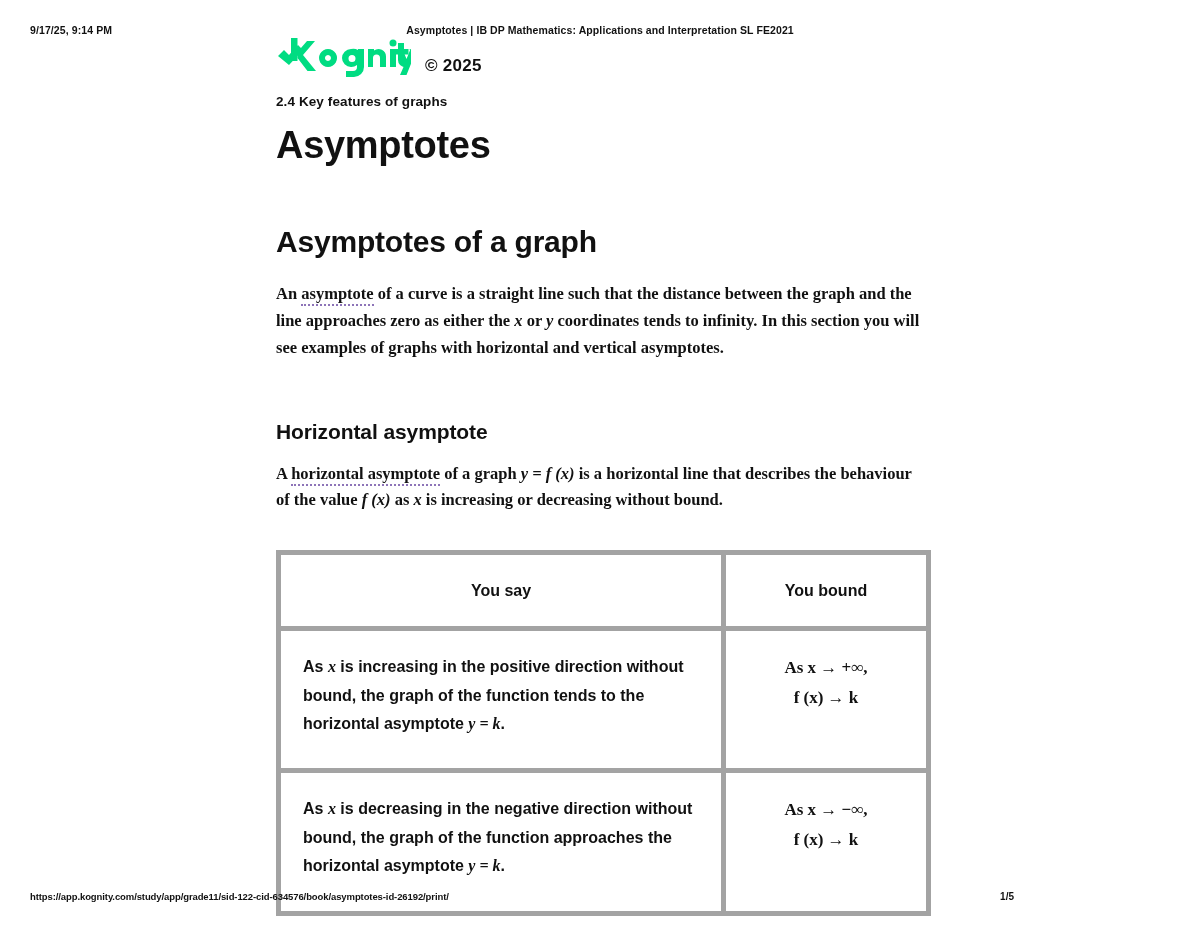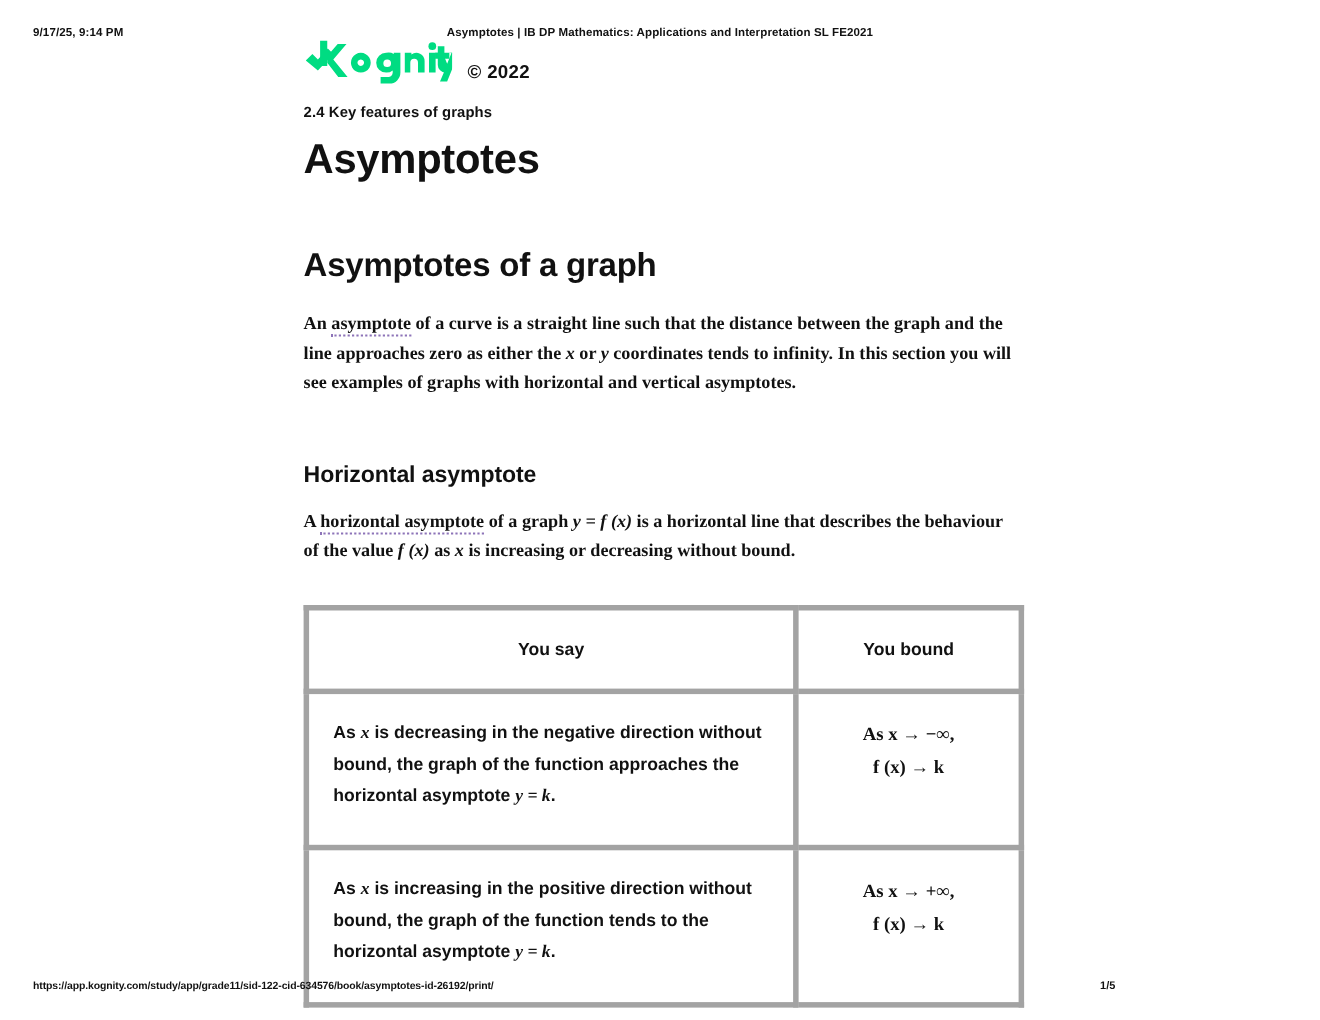--- a/index.html
+++ b/index.html
@@ -216,21 +216,21 @@
 
           <path d="M244 14 h12 v12 h9 v11 h-9 v10 a5 5 0 0 0 5 5 h4 v10 h-7 a14 14 0 0 1-14-14 V37 h-5 V26 h5 z"></path>
 
           <path d="M264 26 h13 l-1 2 z"></path>
         </g>
         <g fill="#00dc82">
           <path d="M243 26 h13 l8 20 l8-20 h13 l-21 52 h-13 l7-16 z" transform="translate(-3,0)"></path>
         </g>
       </svg>
     </span>
-    <span class="copyright">© 2022</span>
+    <span class="copyright">© 2025</span>
   </div>
 
   <div class="breadcrumb">2.4 Key features of graphs</div>
 
   <h1 class="page-title">Asymptotes</h1>
 
   <h2 class="section-title">Asymptotes of a graph</h2>
   <p class="body-text"><span>An </span><span class="gloss">asymptote</span><span> of a curve is a straight line such that the distance between the graph and the line approaches zero as either the </span><span class="mathv">x</span><span> or </span><span class="mathv">y</span><span> coordinates tends to infinity. In this section you will see examples of graphs with horizontal and vertical asymptotes.</span></p>
 
   <div class="spacer-lg"></div>
@@ -246,33 +246,33 @@
       <col class="col-write">
     </colgroup>
     <thead>
       <tr>
         <th>You say</th>
         <th>You bound</th>
       </tr>
     </thead>
     <tbody>
       <tr>
+        <td class="say-cell"><span>As </span><span class="mathv">x</span><span> is increasing in the positive direction without bound, the graph of the function tends to the horizontal asymptote </span><span class="mathv">y = k</span><span>.</span></td>
+        <td class="write-cell">
+          <div class="mathline">As x → +∞,</div>
+          <div class="mathline">f (x) → k</div>
+        </td>
+      </tr>
+      <tr>
         <td class="say-cell"><span>As </span><span class="mathv">x</span><span> is decreasing in the negative direction without bound, the graph of the function approaches the horizontal asymptote </span><span class="mathv">y = k</span><span>.</span></td>
         <td class="write-cell">
           <div class="mathline">As x → −∞,</div>
           <div class="mathline">f (x) → k</div>
         </td>
       </tr>
-      <tr>
-        <td class="say-cell"><span>As </span><span class="mathv">x</span><span> is increasing in the positive direction without bound, the graph of the function tends to the horizontal asymptote </span><span class="mathv">y = k</span><span>.</span></td>
-        <td class="write-cell">
-          <div class="mathline">As x → +∞,</div>
-          <div class="mathline">f (x) → k</div>
-        </td>
-      </tr>
     </tbody>
   </table>
 
 </div>
 
 <div class="print-footer">
   <span class="ftr-url">https://app.kognity.com/study/app/grade11/sid-122-cid-634576/book/asymptotes-id-26192/print/</span>
   <span class="ftr-page">1/5</span>
 </div>
 

